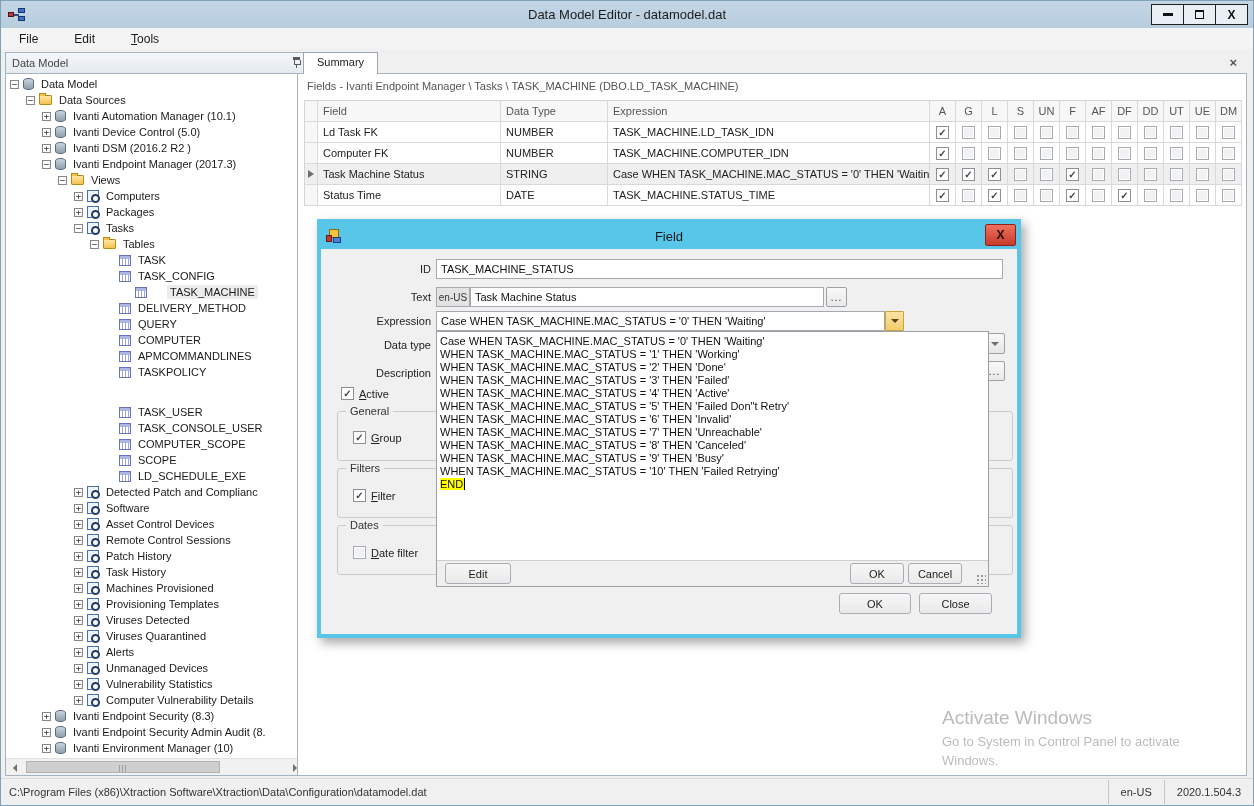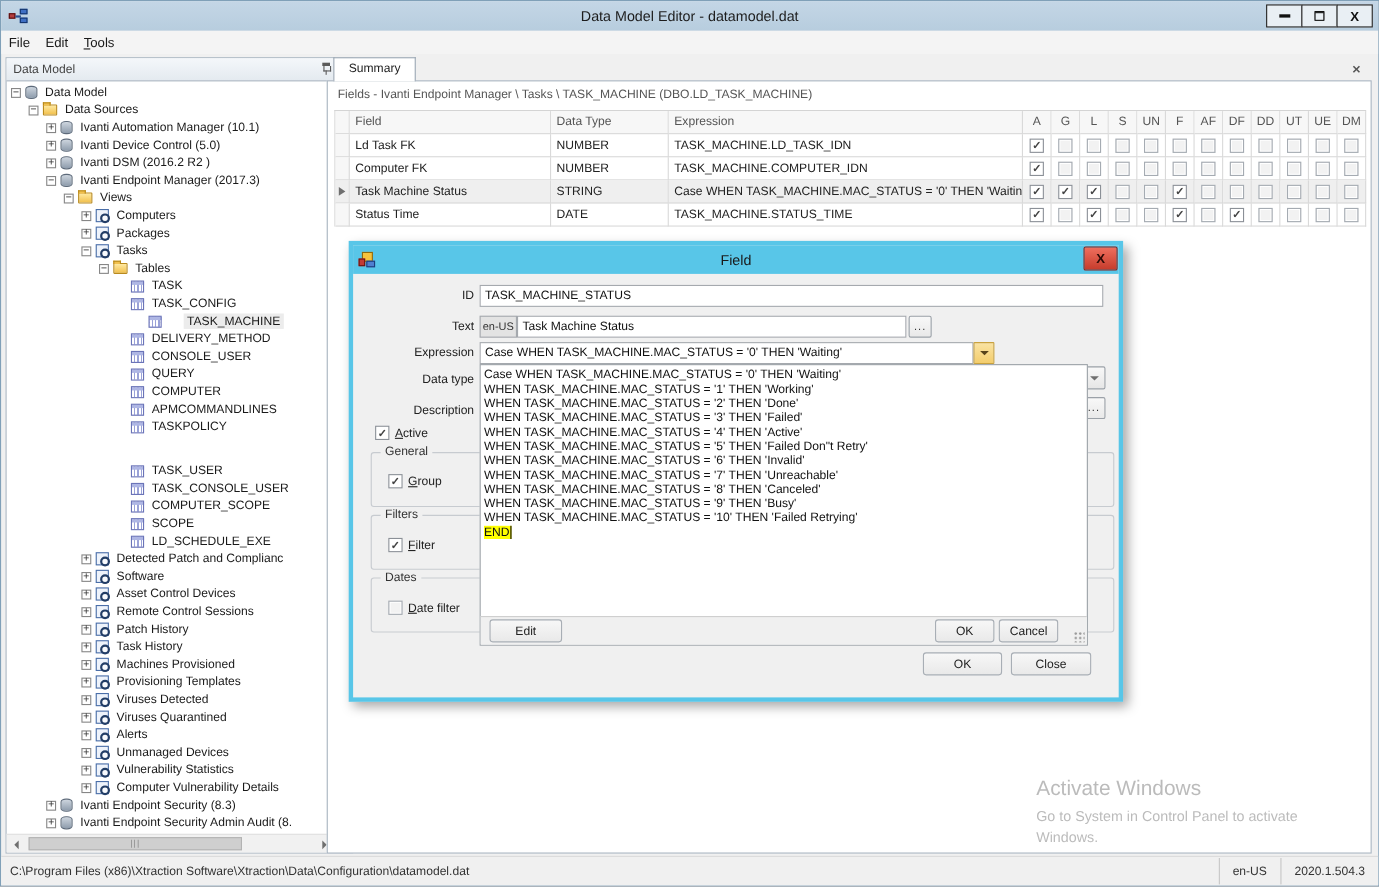--- a/index.html
+++ b/index.html
@@ -20,21 +20,21 @@
   .winbtns { position:absolute; right:5px; top:3px; display:flex; z-index:2; }
   .winbtn { width:33px; height:21px; background:#e9eff4; border:1px solid #202020; margin-left:-1px;
             display:flex; align-items:center; justify-content:center; color:#111; font-weight:bold; font-size:12px; }
   .glyph-min { width:10px; height:3px; background:#111; }
   .glyph-restore { position:relative; width:9px; height:9px; }
   .glyph-restore::before { content:""; position:absolute; right:0; top:0; width:7px; height:6px; border:1px solid #111; }
   .glyph-restore::after { content:""; position:absolute; left:0; bottom:0; width:7px; height:6px; border:1px solid #111; background:#e9eff4; }
 
   
   .menubar { position:absolute; top:27px; left:0; right:0; height:21px; background:#f4f4f4; display:flex; align-items:center; }
-  .menu-item { padding:2px 7px; font-size:12px; color:#1a1a1a; }
+  .menu-item { padding:2px 18px; font-size:12px; color:#1a1a1a; }
   .menu-item.u::first-letter { text-decoration:underline; }
 
   
   .left-panel { position:absolute; left:4px; top:51px; width:316px; bottom:29px;
                 background:#fff; border:1px solid #a7b3bf; }
   .panel-header { position:absolute; top:0; left:0; right:0; height:21px;
                   background:linear-gradient(#f4f7fa,#e4eaf0); border-bottom:1px solid #a7b3bf;
                   display:flex; align-items:center; font-size:11px; color:#444; padding-left:6px; }
   .ph-btns { position:absolute; right:4px; top:3px; display:flex; gap:8px; align-items:center; }
   .pin-icon { position:relative; width:9px; height:12px; }
@@ -262,25 +262,20 @@
           <span class="tlabel">TASK_MACHINE</span>
         </div>
         <div class="tree-row" style="padding-left: 99px;">
           <span class="expand-spacer"></span>
           <span class="ticon i-table"></span>
           <span class="tlabel">DELIVERY_METHOD</span>
         </div>
         <div class="tree-row" style="padding-left: 99px;">
           <span class="expand-spacer"></span>
           <span class="ticon i-table"></span>
-          <span class="tlabel">CONSOLE_USER</span>
-        </div>
-        <div class="tree-row" style="padding-left: 99px;">
-          <span class="expand-spacer"></span>
-          <span class="ticon i-table"></span>
           <span class="tlabel">QUERY</span>
         </div>
         <div class="tree-row" style="padding-left: 99px;">
           <span class="expand-spacer"></span>
           <span class="ticon i-table"></span>
           <span class="tlabel">COMPUTER</span>
         </div>
         <div class="tree-row" style="padding-left: 99px;">
           <span class="expand-spacer"></span>
           <span class="ticon i-table"></span>

